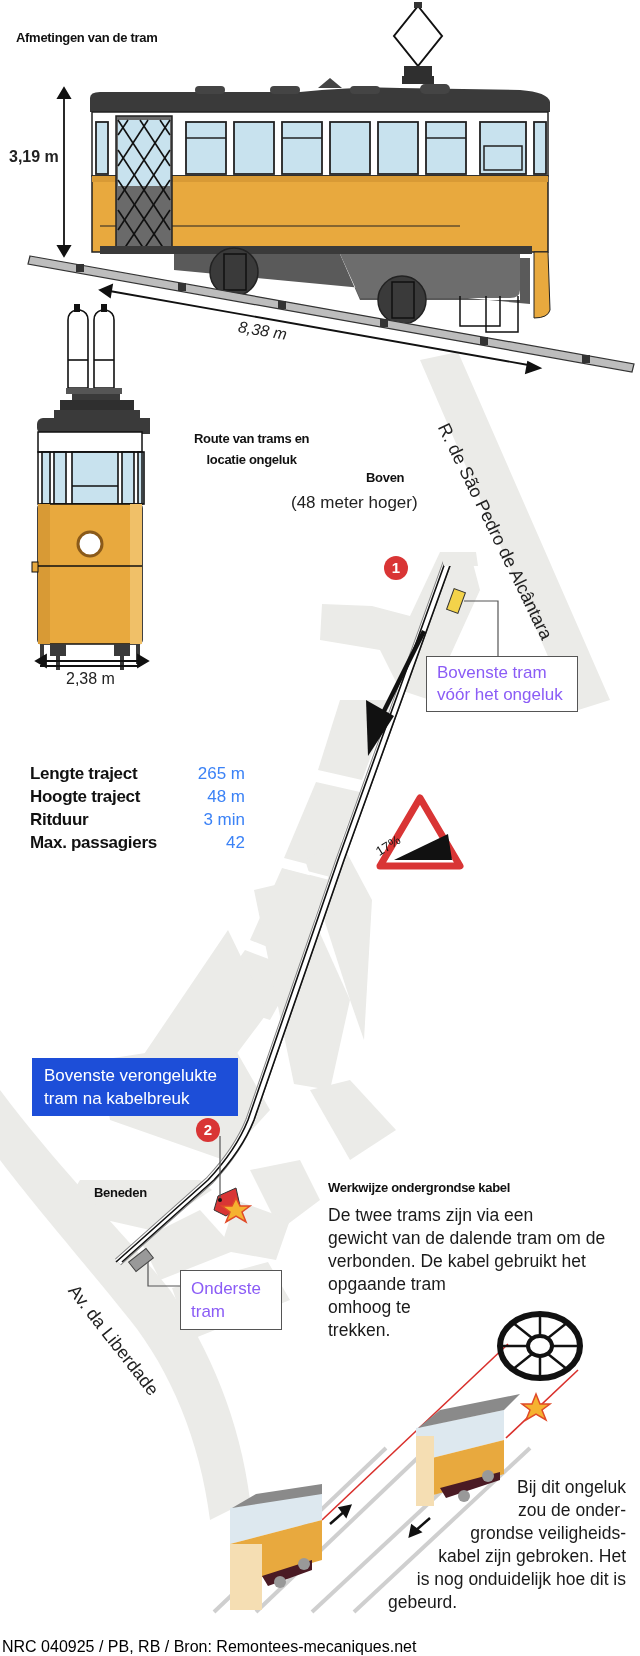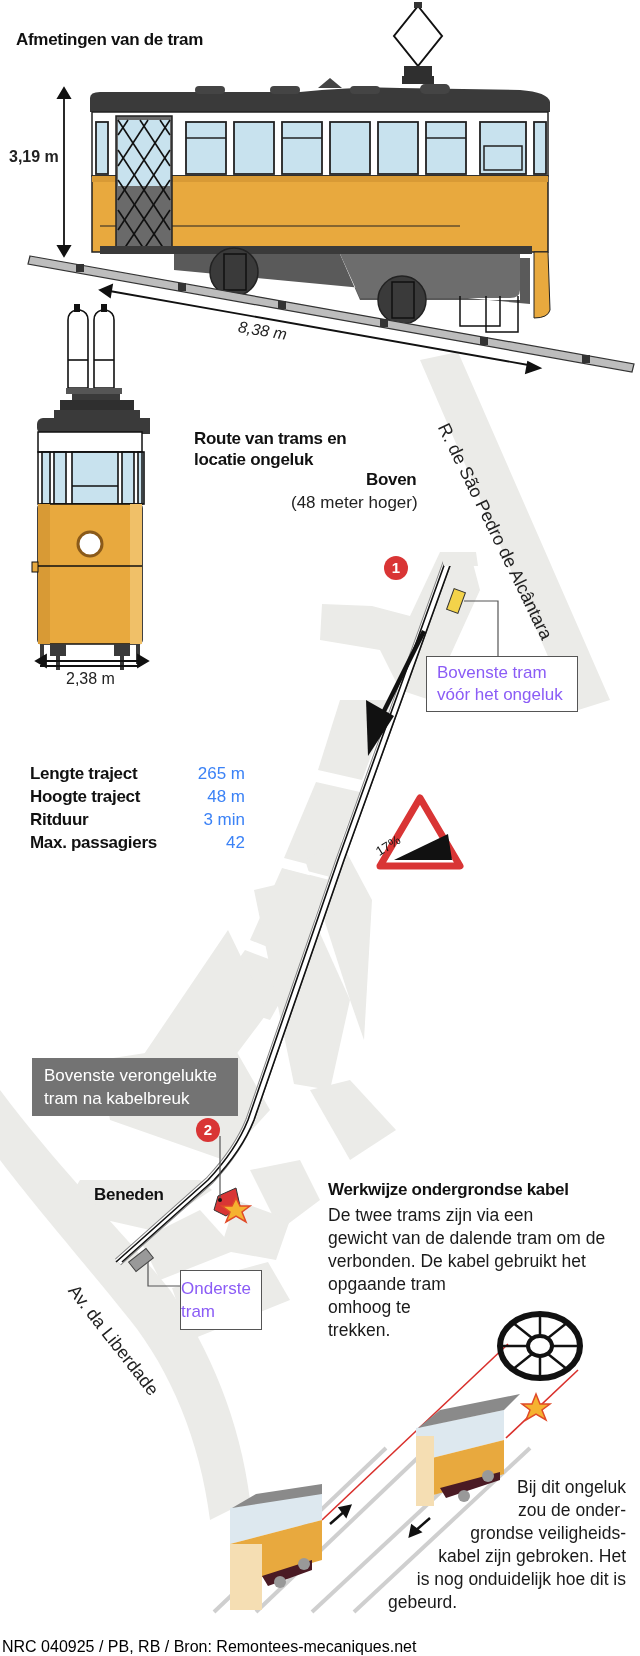--- a/index.html
+++ b/index.html
@@ -1,27 +1,27 @@
 <!DOCTYPE html>
 <html><head>
 <meta charset="utf-8">
 <style>
   html, body { margin: 0; padding: 0; background: #ffffff; }
   body { width: 640px; height: 1656px; position: relative; overflow: hidden;
          font-family: "Liberation Sans", "DejaVu Sans", sans-serif; color: #111; }
   .abs { position: absolute; }
   .layer { position: absolute; left: 0; top: 0; }
-  .title { font-weight: bold; font-size: 17px; letter-spacing: -0.3px; }
+  .title { font-weight: bold; font-size: 13px; letter-spacing: -0.3px; text-align: center; }
   .dim { font-size: 16px; color: #222; }
   .stats { left: 30px; top: 762px; width: 215px; font-size: 17px; }
   .stats .row { display: flex; justify-content: space-between; line-height: 23px; }
   .stats .k { font-weight: bold; letter-spacing: -0.3px; }
   .stats .v { color: #3b82f6; }
   .box { background: #fff; border: 1.5px solid #555; font-size: 17px; line-height: 23px; padding: 5px 10px; color: #8b5cf6; }
-  .box.dark { background: #737373; color: #fff; border: none; }
+  .box.dark { background: #1d4ed8; color: #fff; border: none; }
   .badge { width: 24px; height: 24px; border-radius: 50%; background: #d93535; color: #fff; font-weight: bold;
            font-size: 15px; text-align: center; line-height: 24px; }
   .street { font-size: 18px; color: #222; white-space: nowrap; transform-origin: left top; }
   .body-text { font-size: 17.5px; line-height: 23px; color: #1a1a1a; }
   .body-text b { font-weight: bold; }
   .footer { left: 2px; top: 1638px; font-size: 16px; color: #000000; }
 </style>
 </head>
 <body>
 
@@ -281,21 +281,21 @@
   <div>vóór het ongeluk</div>
 </div>
 <div class="abs" style="left:375px; top:838px; font-size:13px; transform:rotate(-32deg); color:#111;">17%</div>
 
 <div class="abs box dark" style="left:32px; top:1058px; width:182px; padding:6px 12px;">
   <div>Bovenste verongelukte</div>
   <div>tram na kabelbreuk</div>
 </div>
 <div class="abs badge" style="left:196px; top:1118px;">2</div>
 <div class="abs title" style="left:94px; top:1185px;">Beneden</div>
-<div class="abs box" style="left:180px; top:1270px; width:80px; padding:6px 0;">
+<div class="abs box" style="left:180px; top:1270px; width:80px; padding:6px 10px;">
   <div>Onderste</div>
   <div>tram</div>
 </div>
 <div class="abs street" style="left:80px; top:1281px; transform:rotate(52deg);">Av. da Liberdade</div>
 
 <div class="abs title" style="left:328px; top:1180px;">Werkwijze ondergrondse kabel</div>
 <div class="abs body-text" style="left:328px; top:1204px; width:310px;">
   <div><span>De twee trams zijn via een</span></div>
   <div>gewicht van de dalende tram om de</div>
   <div>verbonden. De kabel gebruikt het</div>

